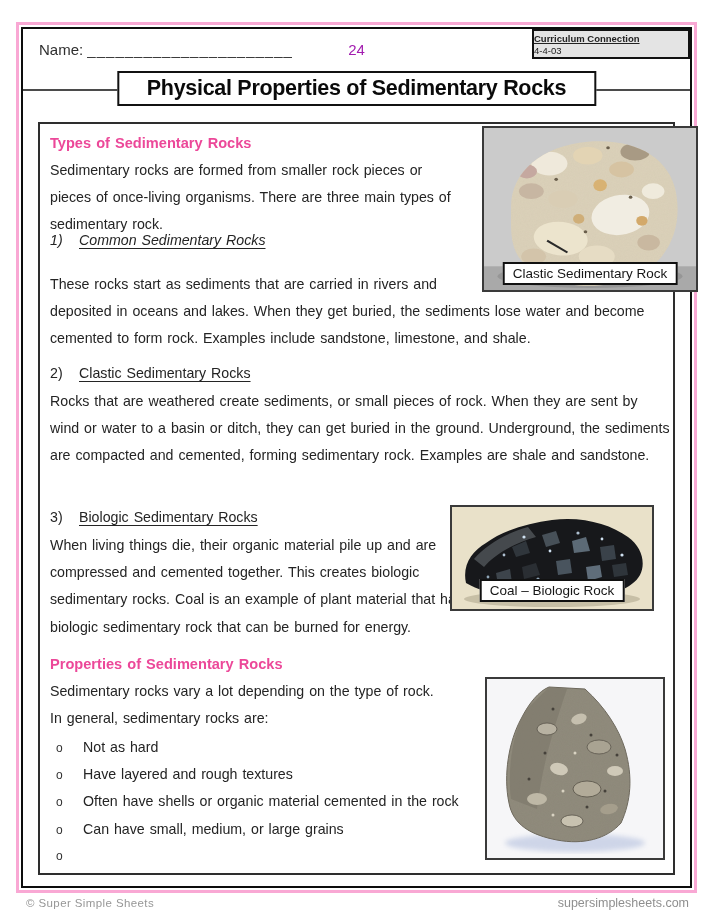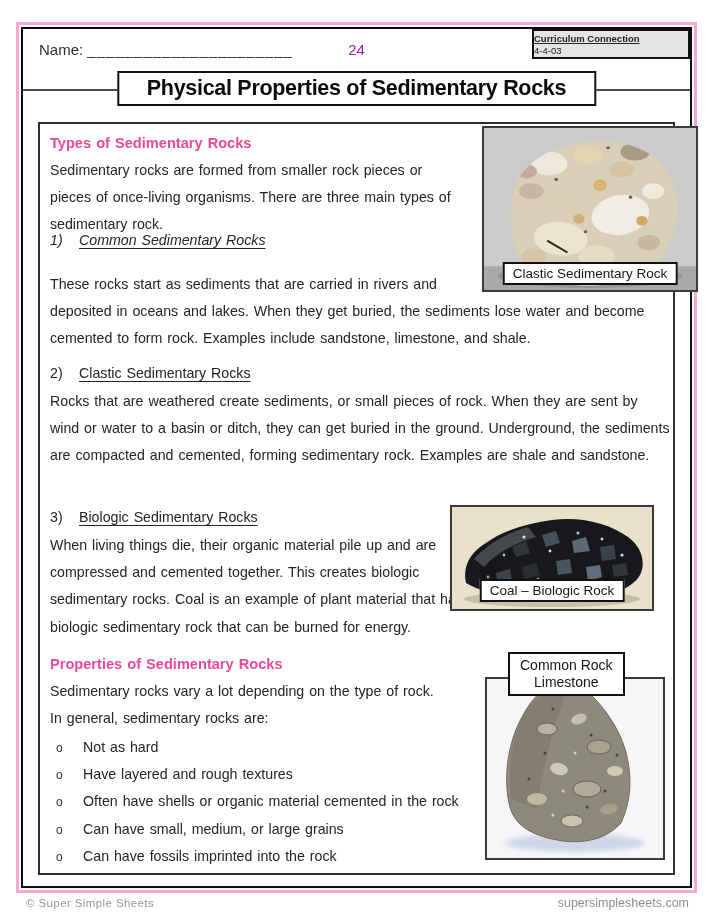--- a/index.html
+++ b/index.html
@@ -120,21 +120,20 @@
           <div class="bullet-row">
             <span class="bullet-marker">o</span>
             <span>Often have shells or organic material cemented in the rock</span>
           </div>
           <div class="bullet-row">
             <span class="bullet-marker">o</span>
             <span>Can have small, medium, or large grains</span>
           </div>
           <div class="bullet-row">
             <span class="bullet-marker">o</span>
-            <span>Can have fossils imprinted into the rock</span>
           </div>
         </div>
 
         <div class="photo photo-clastic">
           <svg viewBox="0 0 188 164" preserveAspectRatio="none">
             <defs>
               <filter id="noise1" x="0" y="0" width="100%" height="100%">
                 <feTurbulence type="fractalNoise" baseFrequency="0.8" numOctaves="2"></feTurbulence>
                 <feColorMatrix type="matrix" values="0 0 0 0 0.45 0 0 0 0 0.40 0 0 0 0 0.32 0 0 0 0.35 0"></feColorMatrix>
               </filter>
@@ -246,24 +245,20 @@
               <circle cx="88" cy="74" r="1.5" fill="#d9d3c2"></circle>
               <circle cx="118" cy="112" r="1.5" fill="#45413a"></circle>
               <circle cx="66" cy="136" r="1.5" fill="#d9d3c2"></circle>
               <circle cx="100" cy="128" r="1.5" fill="#45413a"></circle>
               <circle cx="42" cy="100" r="1.5" fill="#45413a"></circle>
               <circle cx="76" cy="112" r="1.5" fill="#d9d3c2"></circle>
               <circle cx="130" cy="76" r="1.5" fill="#45413a"></circle>
             </g>
           </svg>
         </div>
-        <div class="caption-limestone">
-          <div>Common Rock</div>
-          <div>Limestone</div>
-        </div>
 
       </div>
     </div>
   </div>
 
   <div class="footer-left">© Super Simple Sheets</div>
   <div class="footer-right">supersimplesheets.com</div>
 </div>
 
 </body></html>

